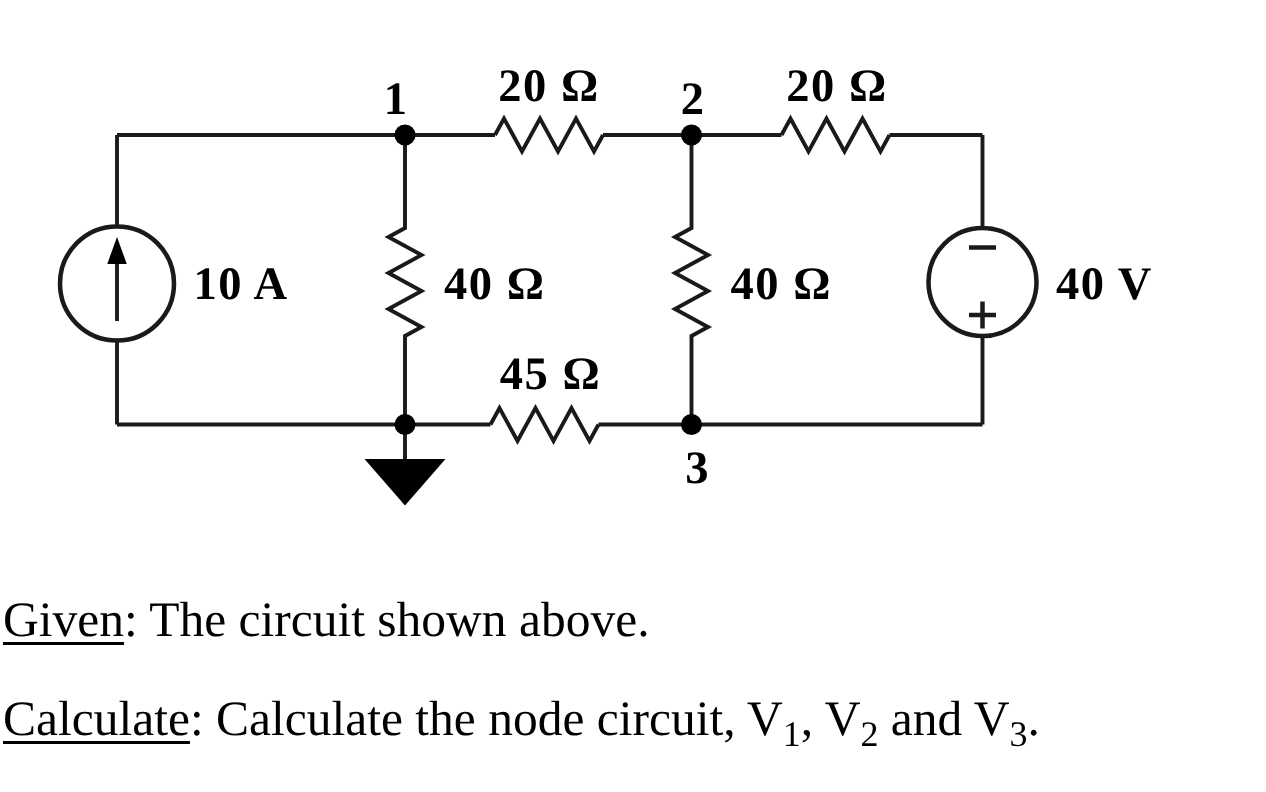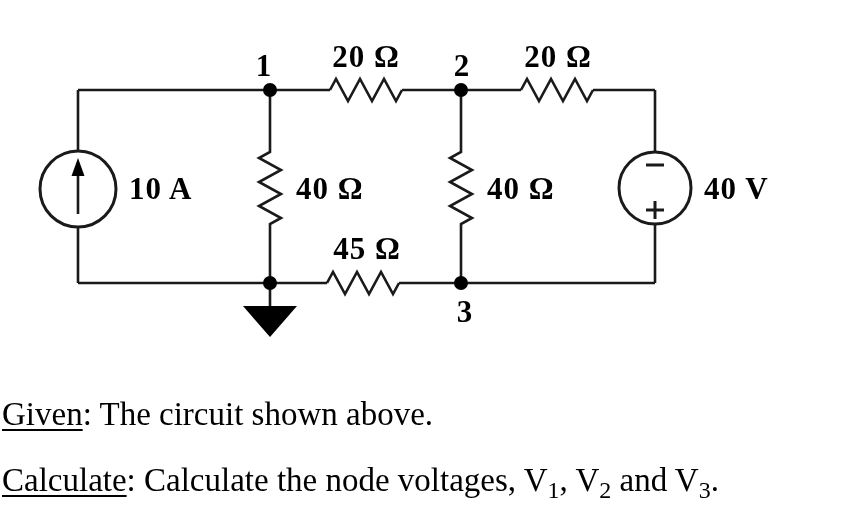--- a/index.html
+++ b/index.html
@@ -129,16 +129,16 @@
     <text class="clabel mid" x="465" y="322">3</text>
     <text class="clabel start" x="129" y="199">10 A</text>
     <text class="clabel start" x="704" y="199">40 V</text>
   </svg>
 
   <div class="prose-line prose-given">
     <span class="u">Given</span><span>: The circuit shown above.</span>
   </div>
 
   <div class="prose-line prose-required">
-    <span class="u">Calculate</span><span>: Calculate the node voltages, V</span><sub>1</sub><span>, V</span><sub>2</sub><span> and V</span><sub>3</sub><span>.</span>
+    <span class="u">Calculate</span><span>: Calculate the node circuit, V</span><sub>1</sub><span>, V</span><sub>2</sub><span> and V</span><sub>3</sub><span>.</span>
   </div>
 
 </div>
 
 </body></html>

